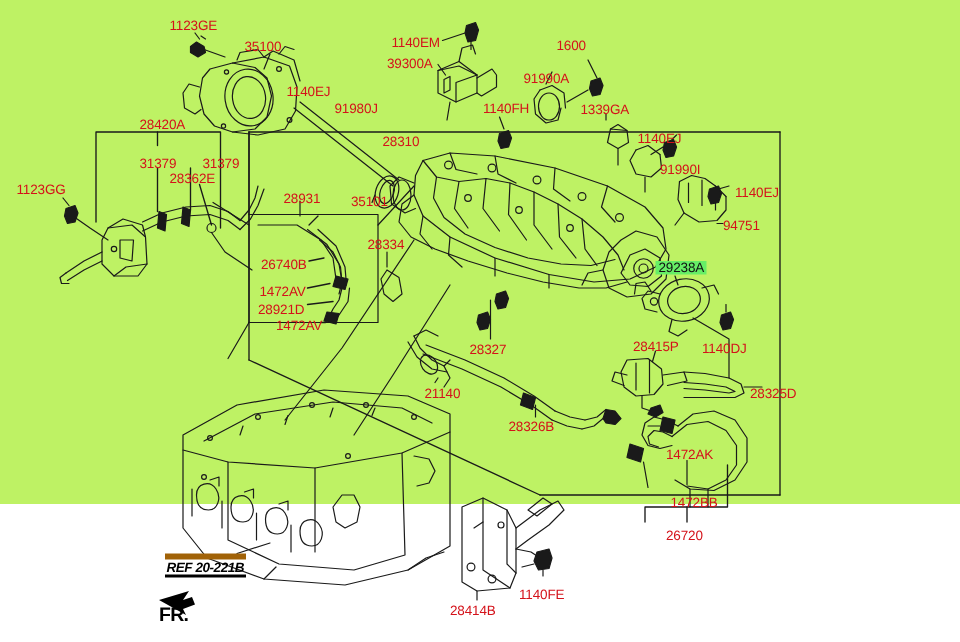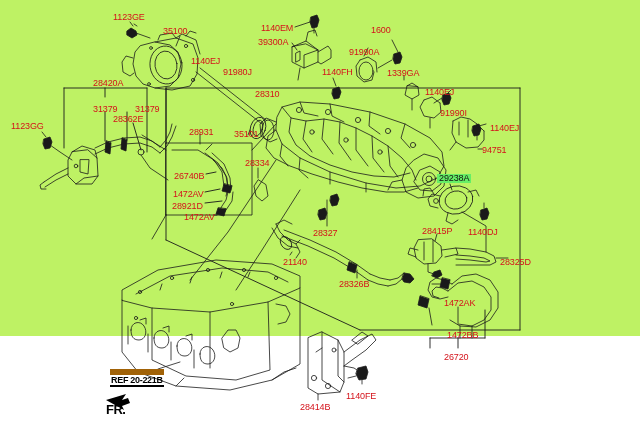--- a/index.html
+++ b/index.html
@@ -6,22 +6,22 @@
   body{width:640px;height:428px;overflow:hidden;
        font-family:"Liberation Sans","DejaVu Sans",sans-serif;}
   #stage{position:relative;width:640px;height:336px;background:#bef264;}
   #art{position:absolute;left:0;top:0;width:640px;height:428px;}
   .lbl{position:absolute;color:#d4121a;font-size:9px;line-height:9px;
        white-space:nowrap;font-family:"Liberation Sans","DejaVu Sans",sans-serif;
        letter-spacing:-0.1px;}
   .lbl.hl{background:#66ee66;color:#111;padding:0 2px;}
   .refbox{position:absolute;color:#000;font-size:9px;font-weight:bold;
           white-space:nowrap;letter-spacing:-0.3px;
-          border-bottom:2px solid #000;border-top:6px solid #a16207;
-          padding:0 1px;line-height:10px;}
+          border-bottom:2px solid #000;border-top:4px solid #a16207;
+          padding:0 1px;line-height:10px;font-style:italic;}
   .fr{position:absolute;color:#000;font-size:13px;font-weight:bold;
       letter-spacing:-0.5px;margin-left:16px;}
 </style>
 </head>
 <body>
 
 <div id="stage">
 
   <svg id="art" viewBox="0 0 640 428">
     <g fill="none" stroke="#1a1a1a" stroke-width="0.8" stroke-linejoin="round" stroke-linecap="round">

